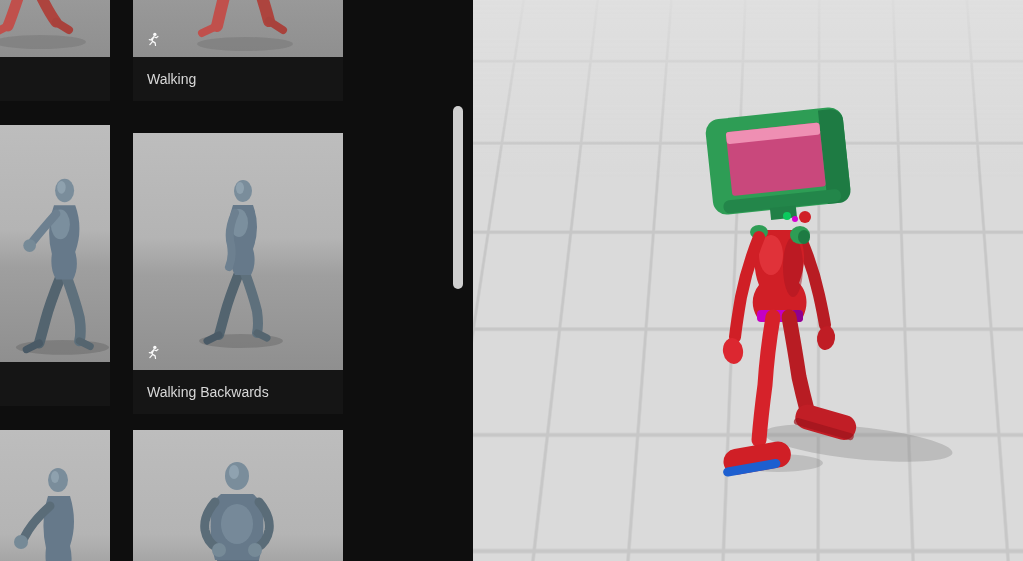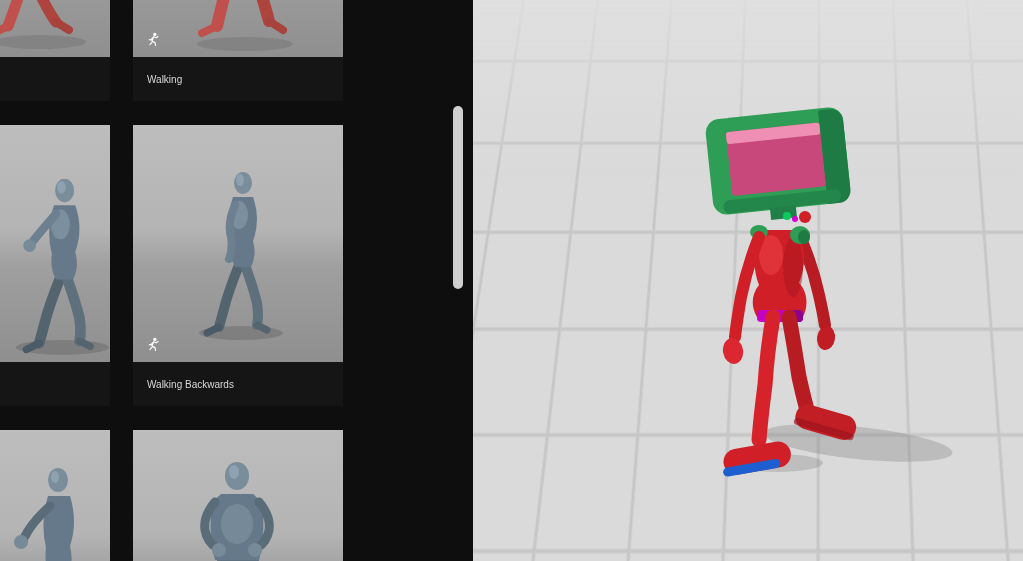--- a/index.html
+++ b/index.html
@@ -7,21 +7,21 @@
               font-family:"Liberation Sans", sans-serif; }
   .stage { position:relative; width:1023px; height:561px; overflow:hidden; background:#0e0e0e; }
 
   
   .sidebar { position:absolute; left:0; top:0; width:473px; height:561px;
              background:#0e0e0e; overflow:hidden; }
   .card { position:absolute; width:210px; cursor:pointer; }
   .thumb { position:relative; width:210px; height:237px; overflow:hidden;
            background:linear-gradient(180deg,#bdbdbd 0%,#b4b4b4 44%,#9f9f9f 60%,#8f8f8f 100%); }
   .thumb svg { position:absolute; left:0; top:0; }
-  .card-label { height:44px; background:#151515; color:#d8d8d8; font-size:10px;
+  .card-label { height:44px; background:#151515; color:#d8d8d8; font-size:14px;
                 display:flex; align-items:center; padding:0 14px; white-space:nowrap; }
   .runbadge { position:absolute; left:12px; bottom:10px; width:15px; height:15px; opacity:.95; }
   .scroll-thumb { position:absolute; left:453px; top:106px; width:10px; height:183px;
                   background:#cfcfcf; border-radius:5px; cursor:pointer; }
 
   
   .viewport { position:absolute; left:473px; top:0; width:550px; height:561px;
               background:#dedede; overflow:hidden; }
   .floor { position:absolute; left:-350px; top:-420px; width:1400px; height:1600px;
            background-color:#dadada;
@@ -96,21 +96,21 @@
             <ellipse cx="110" cy="58" rx="9" ry="11" fill="#7a8d9b"></ellipse>
             <ellipse cx="107" cy="55" rx="4" ry="6" fill="#93a6b3" opacity="0.8"></ellipse>
           </g>
         </svg>
       </div>
       <div class="card-label">
         <span></span>
       </div>
     </div>
 
-    <div class="card" style="left:133px; top:125px;">
+    <div class="card" style="left:133px; top:133px;">
       <div class="thumb">
         <svg viewBox="0 0 210 237" width="210" height="237">
           <ellipse cx="108" cy="208" rx="42" ry="7" fill="#5e5e5e" opacity="0.4"></ellipse>
           <path d="M110 82 Q118 100 114 112 Q112 122 116 132" stroke="#4a5a66" stroke-width="8" fill="none" stroke-linecap="round"></path>
           <path d="M106 140 Q96 165 92 180 Q88 195 86 202" stroke="#53646f" stroke-width="10" fill="none" stroke-linecap="round"></path>
           <path d="M112 140 Q120 162 124 178 Q126 192 124 200" stroke="#5e707c" stroke-width="10" fill="none" stroke-linecap="round"></path>
           <path d="M86 202 l-12 6" stroke="#4a5a66" stroke-width="7" stroke-linecap="round"></path>
           <path d="M124 200 l10 5" stroke="#55656f" stroke-width="7" stroke-linecap="round"></path>
           <path d="M100 72 Q92 95 98 118 Q96 132 102 142 L118 142 Q124 130 120 116 Q128 94 120 72 Z" fill="#66798a"></path>
           <ellipse cx="106" cy="90" rx="9" ry="14" fill="#8195a3" opacity="0.8"></ellipse>

